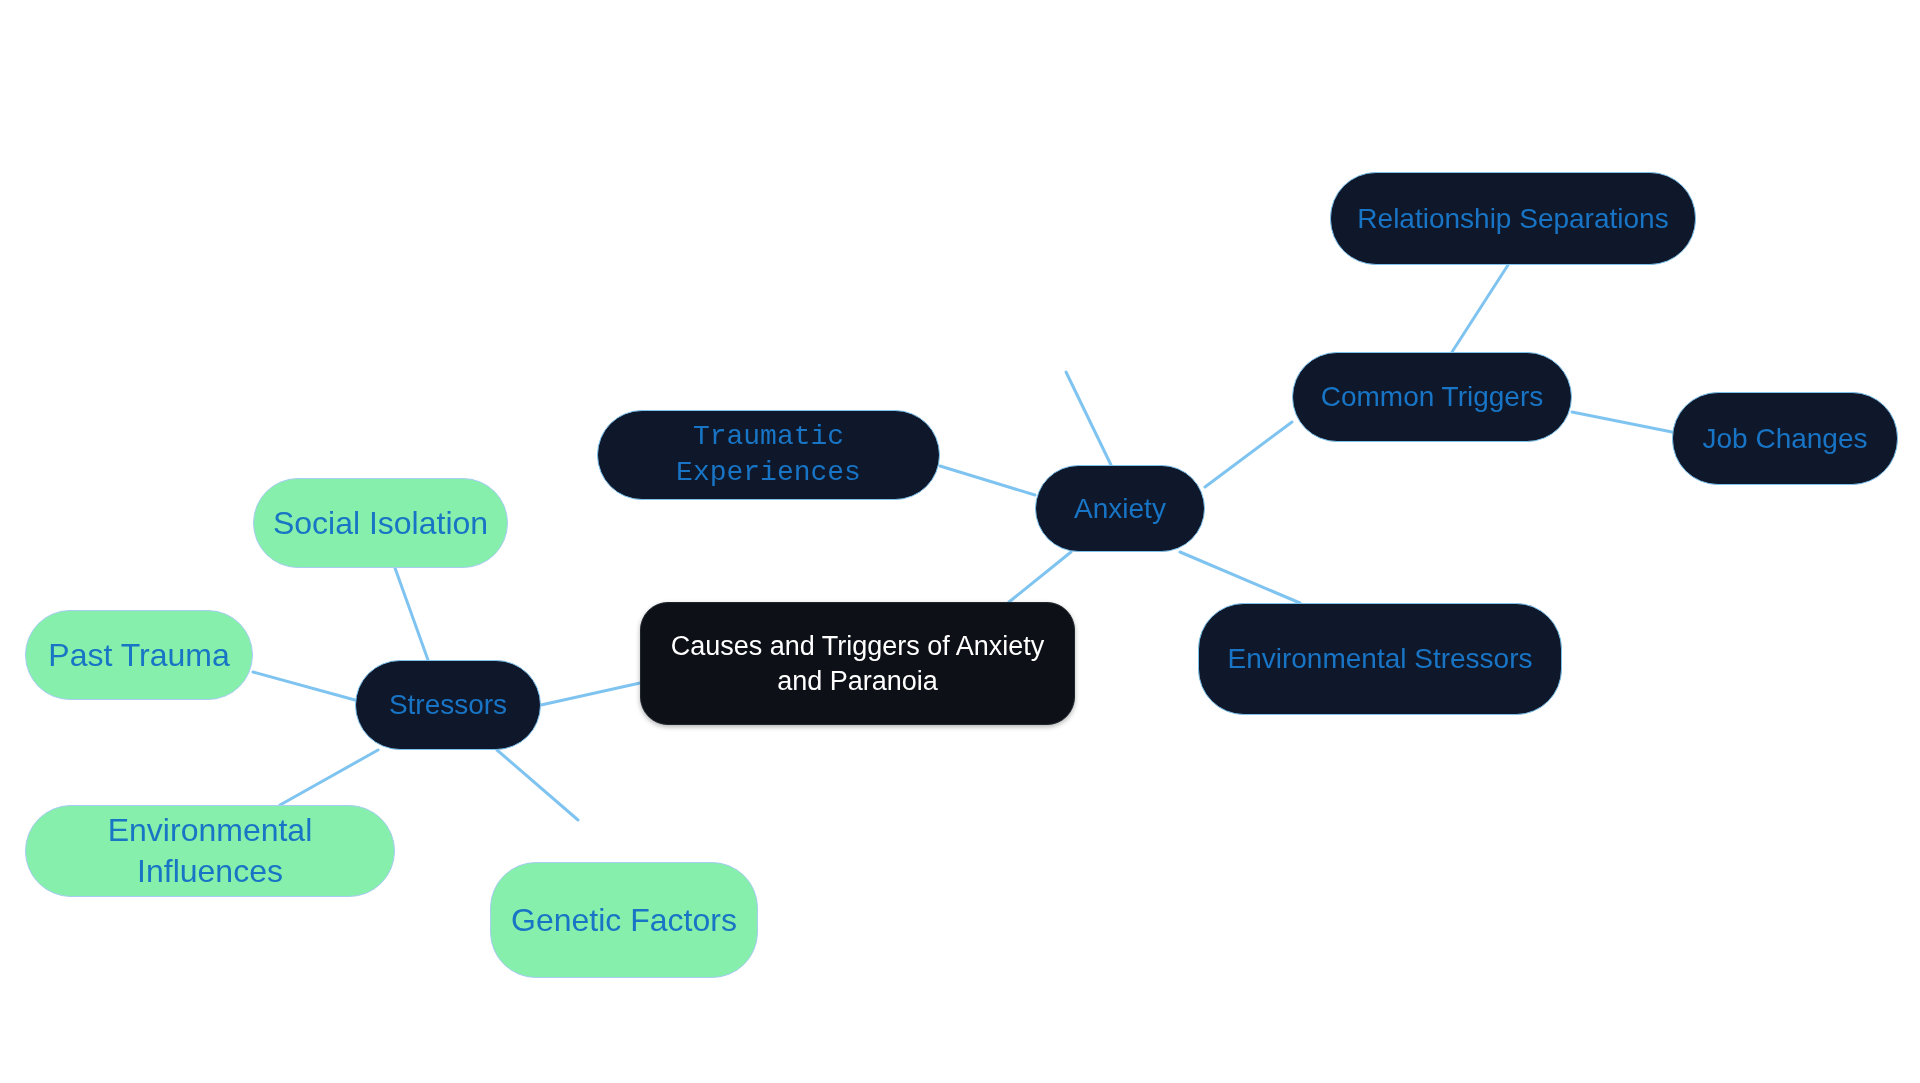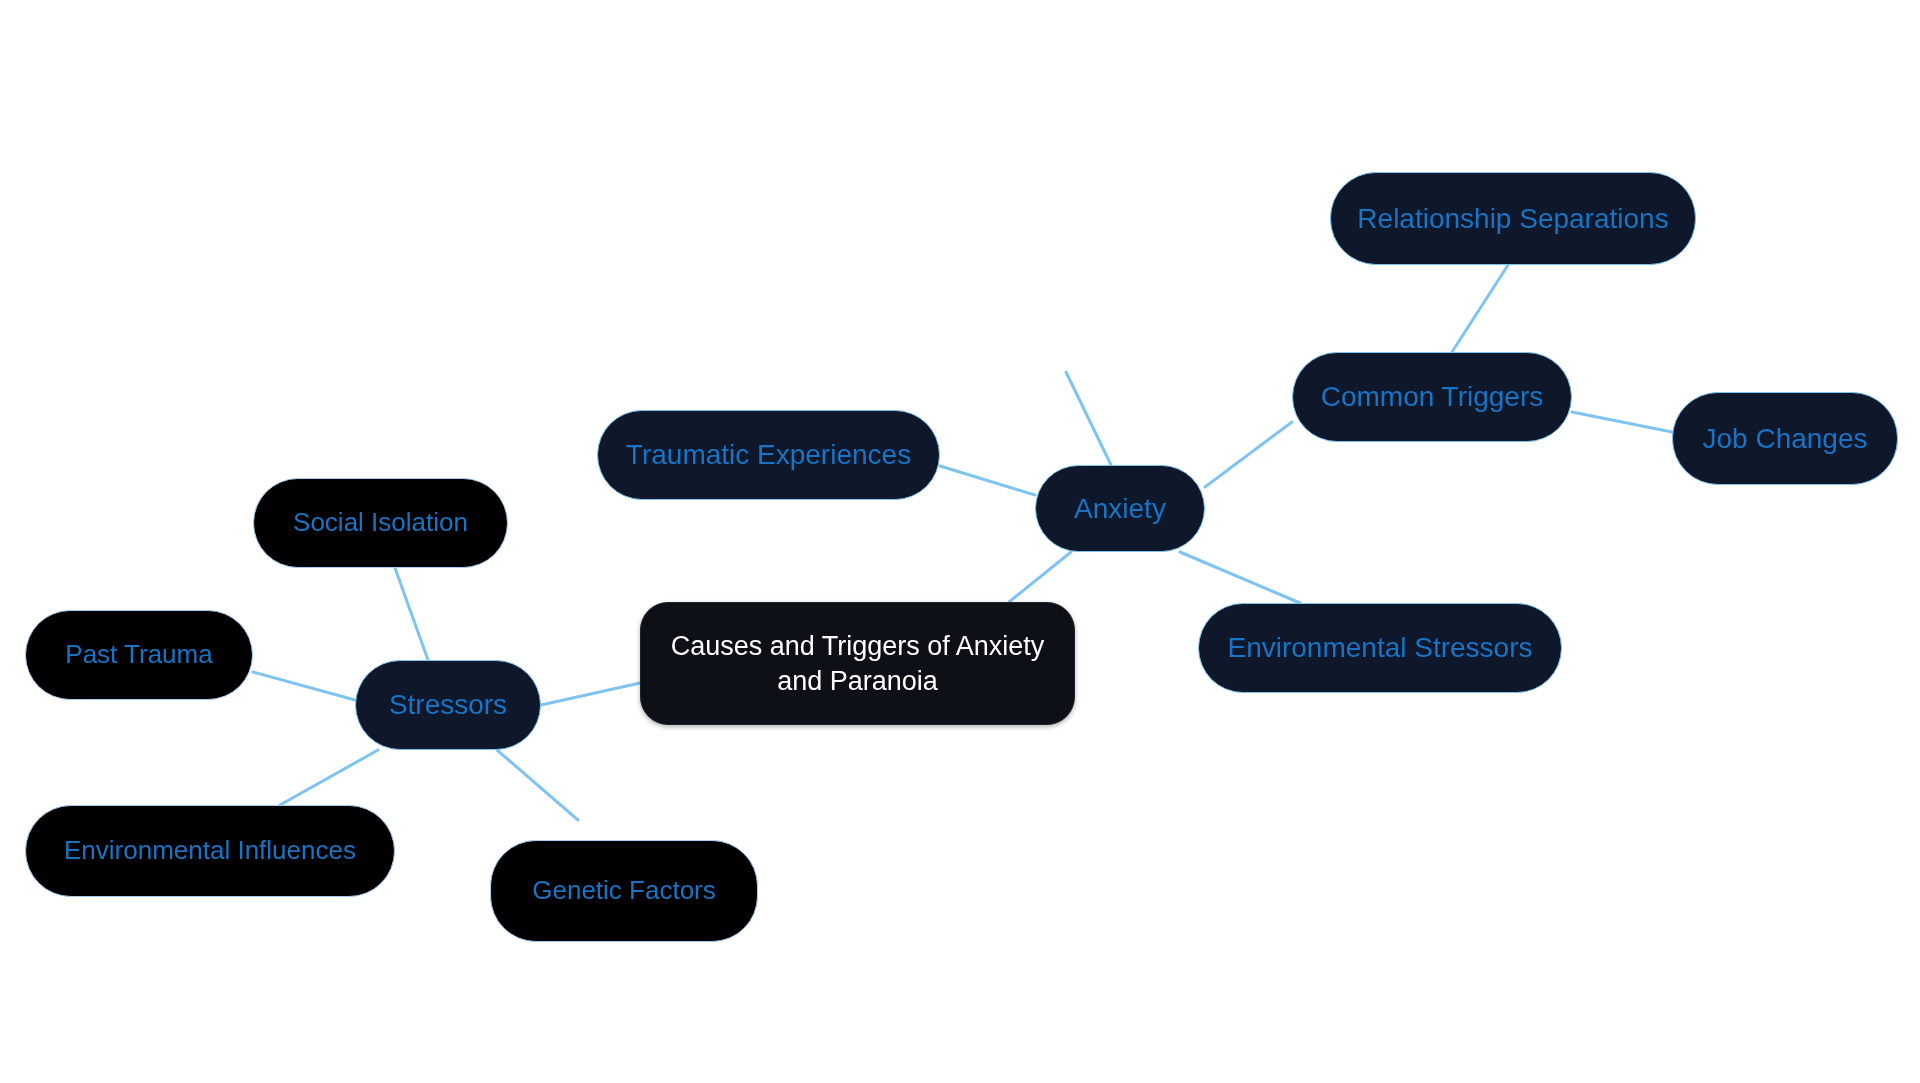--- a/index.html
+++ b/index.html
@@ -44,24 +44,24 @@
     box-shadow: 0 2px 5px rgba(0,0,0,0.30);
     text-align: center;
   }
   .node-branch {
     background: #0f172a;
     color: #1874c4;
     border: 1.5px solid #7cc2ef;
     font-size: 28px;
   }
   .node-leaf {
-    background: #000000;
+    background: #86efac;
     color: #1874c4;
     border: 1.5px solid #a7cdf2;
-    font-size: 26px;
+    font-size: 32px;
   }
   .node-label {
     display: block;
     padding: 0 14px;
   }
 </style>
 </head>
 <body>
 
 <div id="canvas">
@@ -102,37 +102,37 @@
 
   <div class="node node-branch" style="left:1330px; top:172px; width:366px; height:93px;">
     <span class="node-label">Relationship Separations</span>
   </div>
 
   <div class="node node-branch" style="left:1672px; top:392px; width:226px; height:93px;">
     <span class="node-label">Job Changes</span>
   </div>
 
 
-  <div class="node node-branch" style="left:597px; top:410px; width:343px; height:90px;">
+  <div class="node node-branch" style="left:597px; top:410px; width:343px; height:90px;font-family:Liberation Mono, monospace;">
     <span class="node-label">Traumatic Experiences</span>
   </div>
 
-  <div class="node node-branch" style="left:1198px; top:603px; width:364px; height:90px;">
+  <div class="node node-branch" style="left:1198px; top:603px; width:364px; height:112px;">
     <span class="node-label">Environmental Stressors</span>
   </div>
 
   <div class="node node-leaf" style="left:253px; top:478px; width:255px; height:90px;">
     <span class="node-label">Social Isolation</span>
   </div>
 
   <div class="node node-leaf" style="left:25px; top:610px; width:228px; height:90px;">
     <span class="node-label">Past Trauma</span>
   </div>
 
   <div class="node node-leaf" style="left:25px; top:805px; width:370px; height:92px;">
     <span class="node-label">Environmental Influences</span>
   </div>
 
-  <div class="node node-leaf" style="left:490px; top:840px; width:268px; height:102px;">
+  <div class="node node-leaf" style="left:490px; top:862px; width:268px; height:116px;">
     <span class="node-label">Genetic Factors</span>
   </div>
 
 </div>
 
 </body></html>

